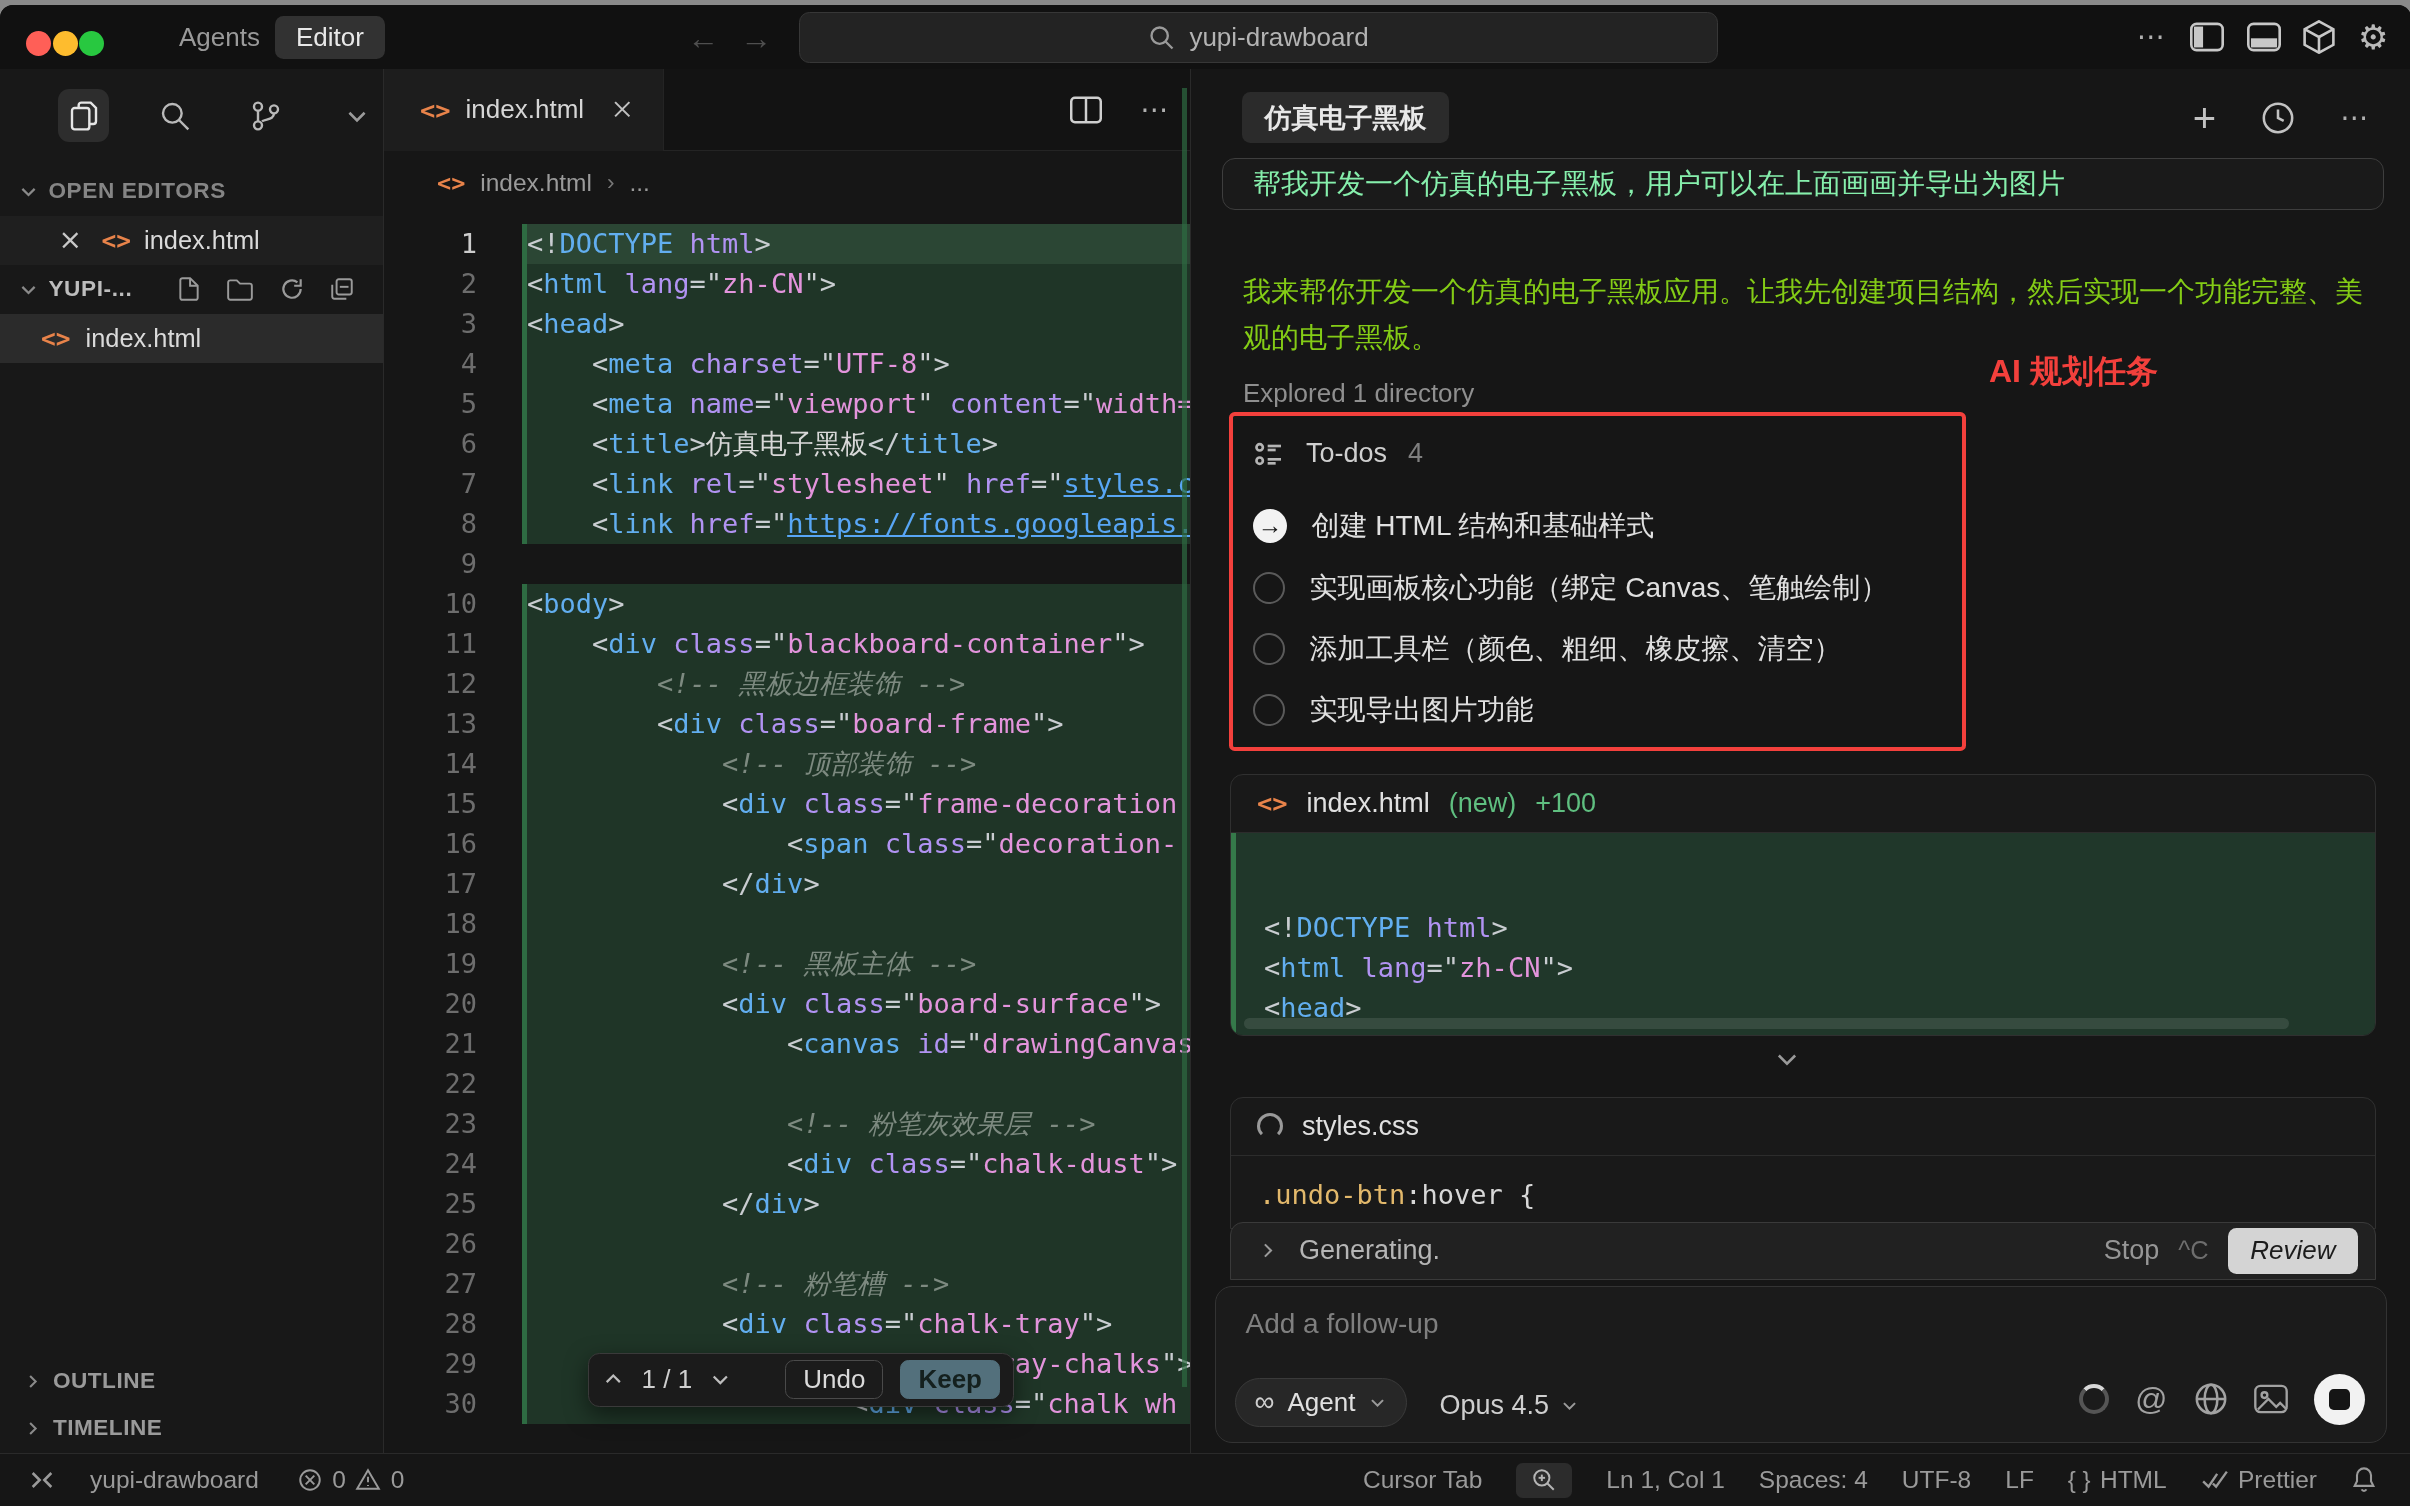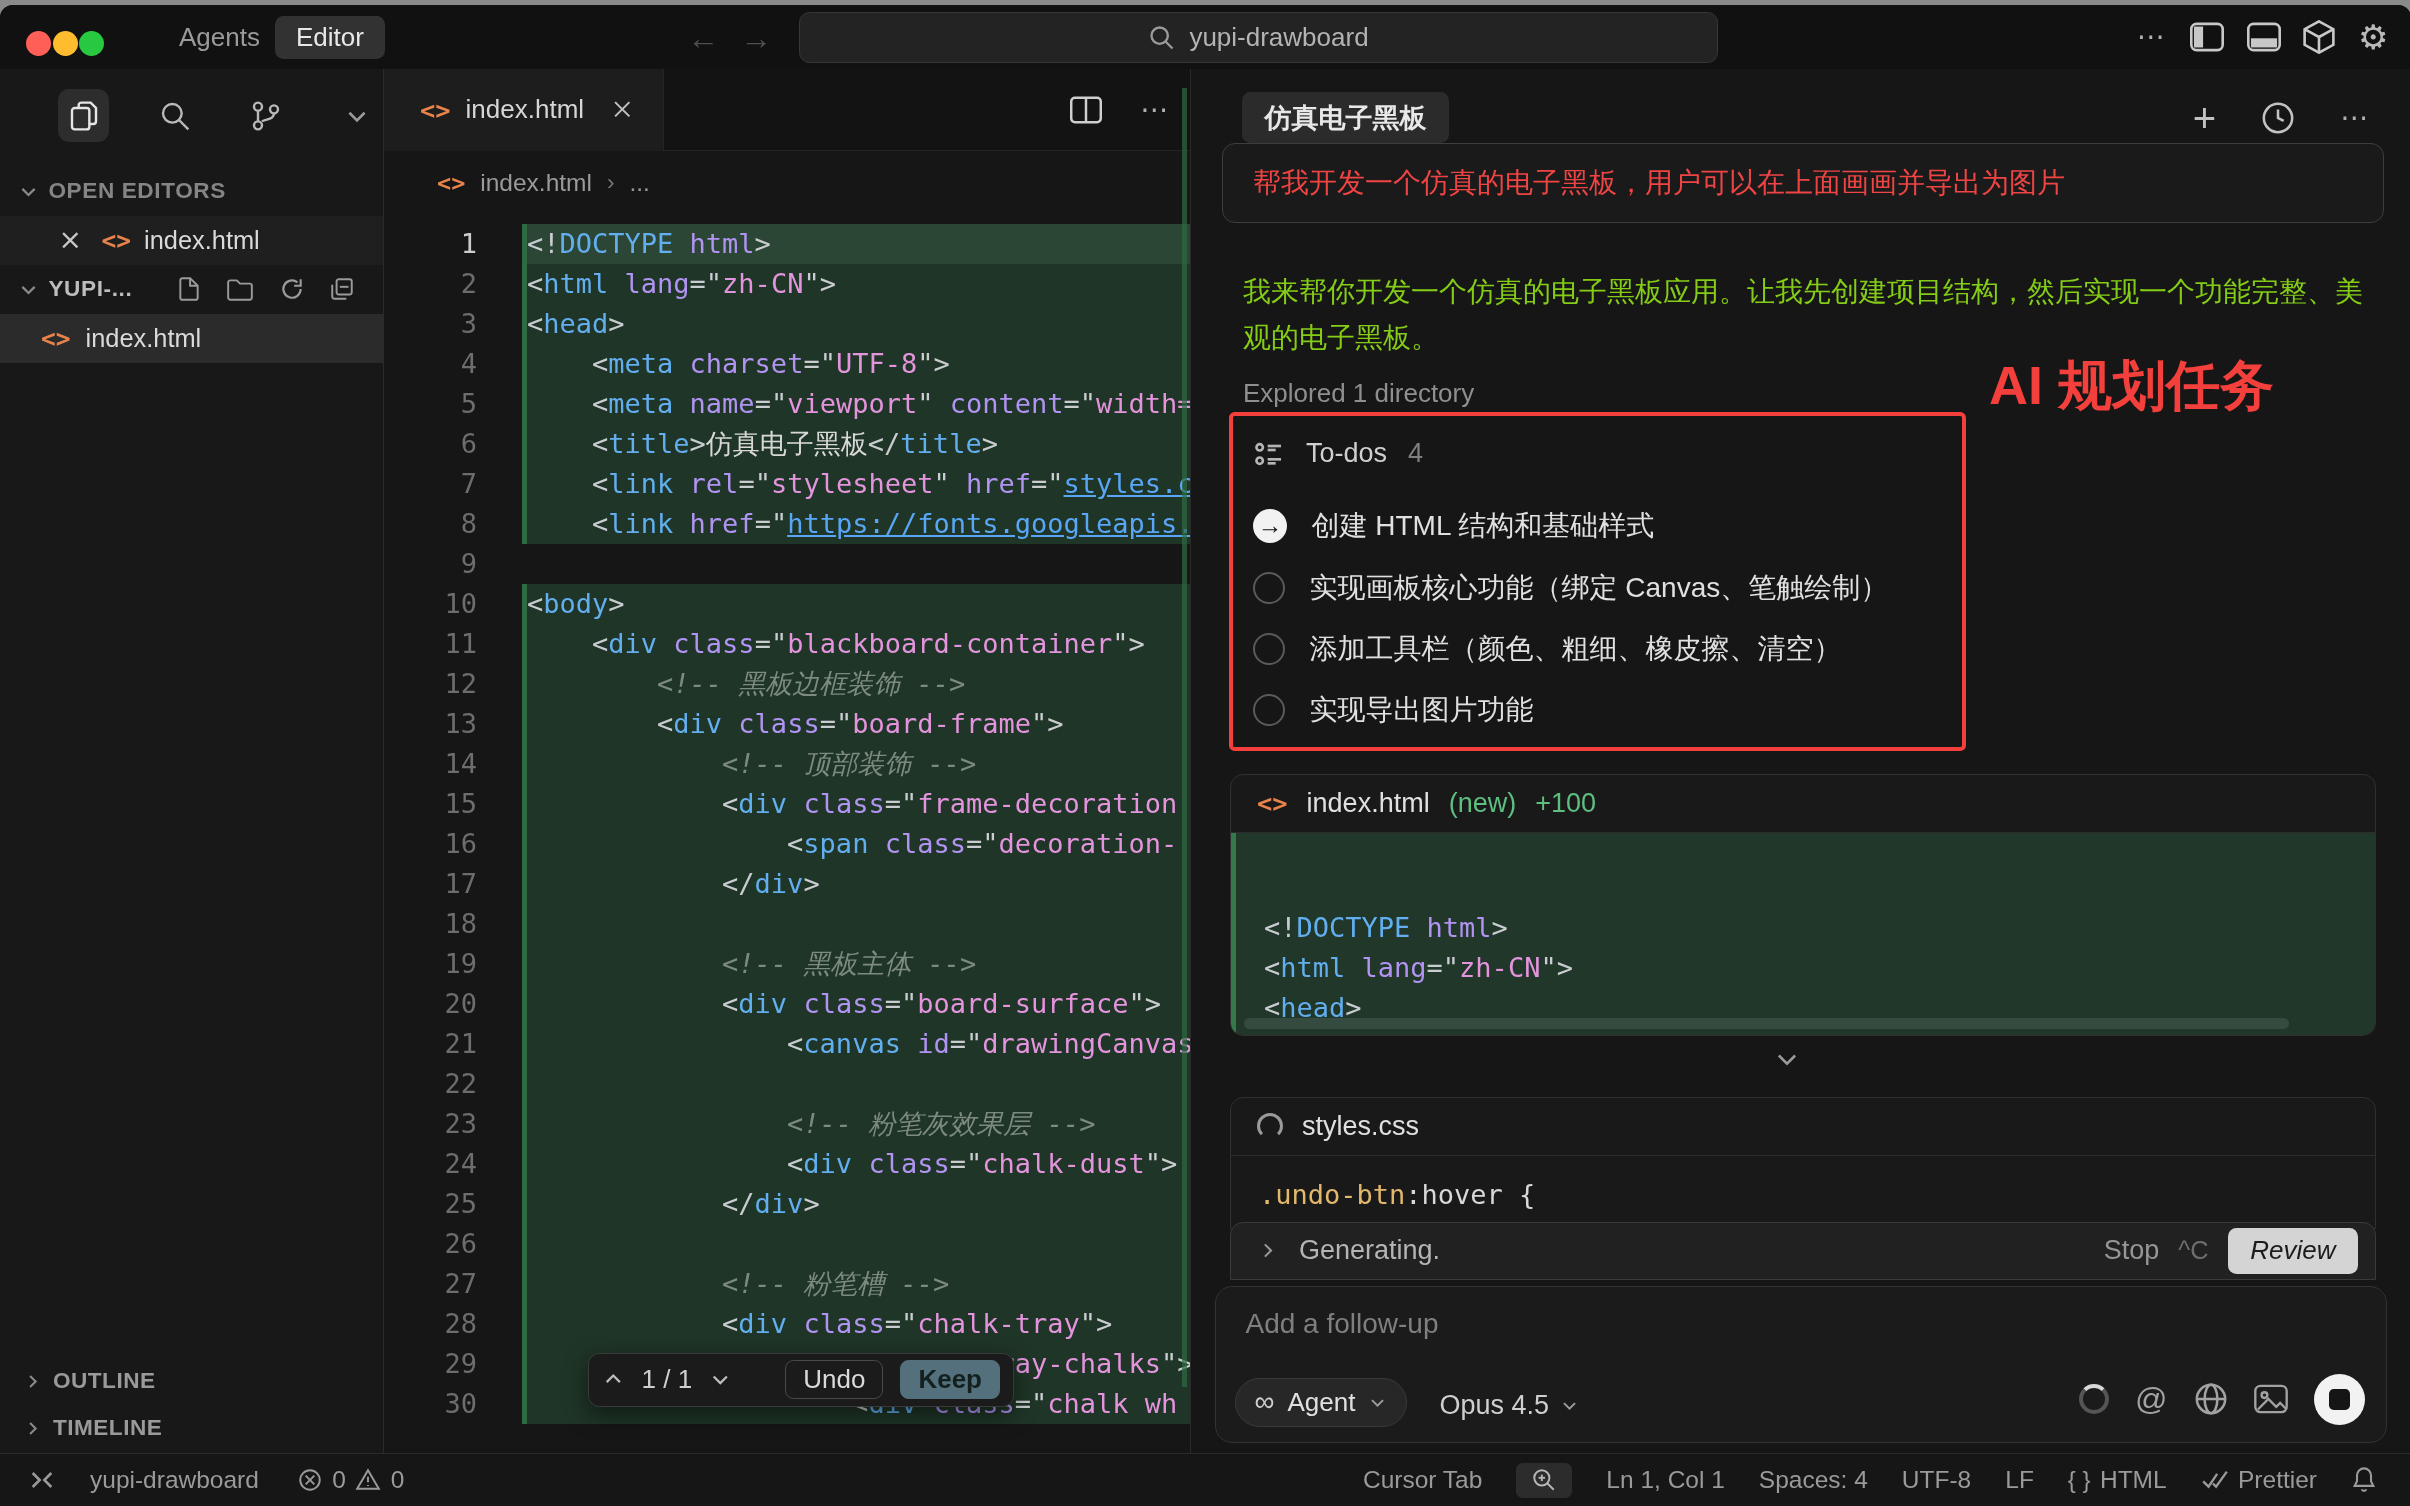--- a/index.html
+++ b/index.html
@@ -50,24 +50,24 @@
   .tk-c{color:#7d8a80;font-style:italic} .tk-l{color:#58a6f5;text-decoration:underline} .tk-o{color:#e2b86b}
   .overview { position:absolute; right:2.8px; top:19px; bottom:66px; width:5.6px; background:#2e6b42; opacity:.7; }
   .widget { position:absolute; left:204px; top:1284px; width:426px; height:54px; background:#1b1b1b; border:1.9px solid #3a3a3a; border-radius:11.3px; display:flex; align-items:center; padding:0 13px; gap:17px; color:#cfcfcf; font-size:26px; box-shadow:0 7.5px 22.6px rgba(0,0,0,.5); z-index:5; }
   .wbtn { border:1.9px solid #4a4a4a; border-radius:8.5px; padding:2.8px 17px; color:#dadada; }
   .wbtn.keep { background:#53707c; border-color:#53707c; color:#14201e; font-weight:bold; }
 
   
   .ptab { position:absolute; left:51px; top:23.5px; height:51px; background:#2b2b2b; border-radius:8.5px; display:flex; align-items:center; padding:0 22.6px; color:#e8e8e8; font-size:27px; font-weight:bold; }
   .phead-icons { position:absolute; right:40px; top:23.5px; height:51px; display:flex; align-items:center; gap:45px; color:#c2c2c2; }
   .plus-glyph { font-size:40px; font-weight:300; line-height:38px; }
-  .userbox { position:absolute; left:31px; top:74px; width:1162px; height:80px; background:#1a1a1a; border:1.9px solid #3e3e3e; border-radius:13px; display:flex; align-items:center; padding-left:30px; color:#ef4444; font-size:28px; }
+  .userbox { position:absolute; left:31px; top:89px; width:1162px; height:52px; background:#1a1a1a; border:1.9px solid #3e3e3e; border-radius:13px; display:flex; align-items:center; padding-left:30px; color:#86efac; font-size:28px; }
   .asst { position:absolute; left:52px; top:200px; width:1141px; color:#84cc16; font-size:28px; line-height:46px; }
   .explored { position:absolute; left:52px; top:309px; color:#8f8f8f; font-size:26px; }
-  .annotation { position:absolute; left:798px; top:281px; color:#f3403c; font-size:54px; font-weight:bold; }
+  .annotation { position:absolute; left:798px; top:281px; color:#f3403c; font-size:32px; font-weight:bold; }
   .redbox { position:absolute; left:38px; top:343px; width:737px; height:339px; border:4.7px solid #f3403c; border-radius:5.6px; z-index:4; pointer-events:none; }
   .todos-head { position:absolute; left:62px; top:369px; display:flex; align-items:center; gap:21px; font-size:27px; color:#cfcfcf; }
   .todos-count { color:#7f7f7f; }
   .todo-item { position:absolute; left:62px; display:flex; align-items:center; gap:24.5px; font-size:28px; color:#e0e0e0; height:38px; }
   .todo-circle { width:32px; height:32px; border:2.8px solid #5a5a5a; border-radius:50%; flex:none; }
   .todo-arrow { width:34px; height:34px; border-radius:50%; background:#f2f2f2; color:#111; display:flex; align-items:center; justify-content:center; font-size:24.5px; font-weight:bold; flex:none; }
   .card { position:absolute; left:39px; width:1146px; background:#191919; border:1.9px solid #303030; border-radius:13px; overflow:hidden; }
   .card-head { height:58px; display:flex; align-items:center; gap:19px; padding-left:26px; font-size:27px; color:#e0e0e0; border-bottom:0.9px solid #2c2c2c; }
   .green-note { color:#5fbf80; }
   .card-code { position:relative; background:#20372a; border-left:5.6px solid #35794a; font-family:"DejaVu Sans Mono",monospace; font-size:27px; padding:13px 0 0 28px; white-space:pre; overflow:hidden; }

